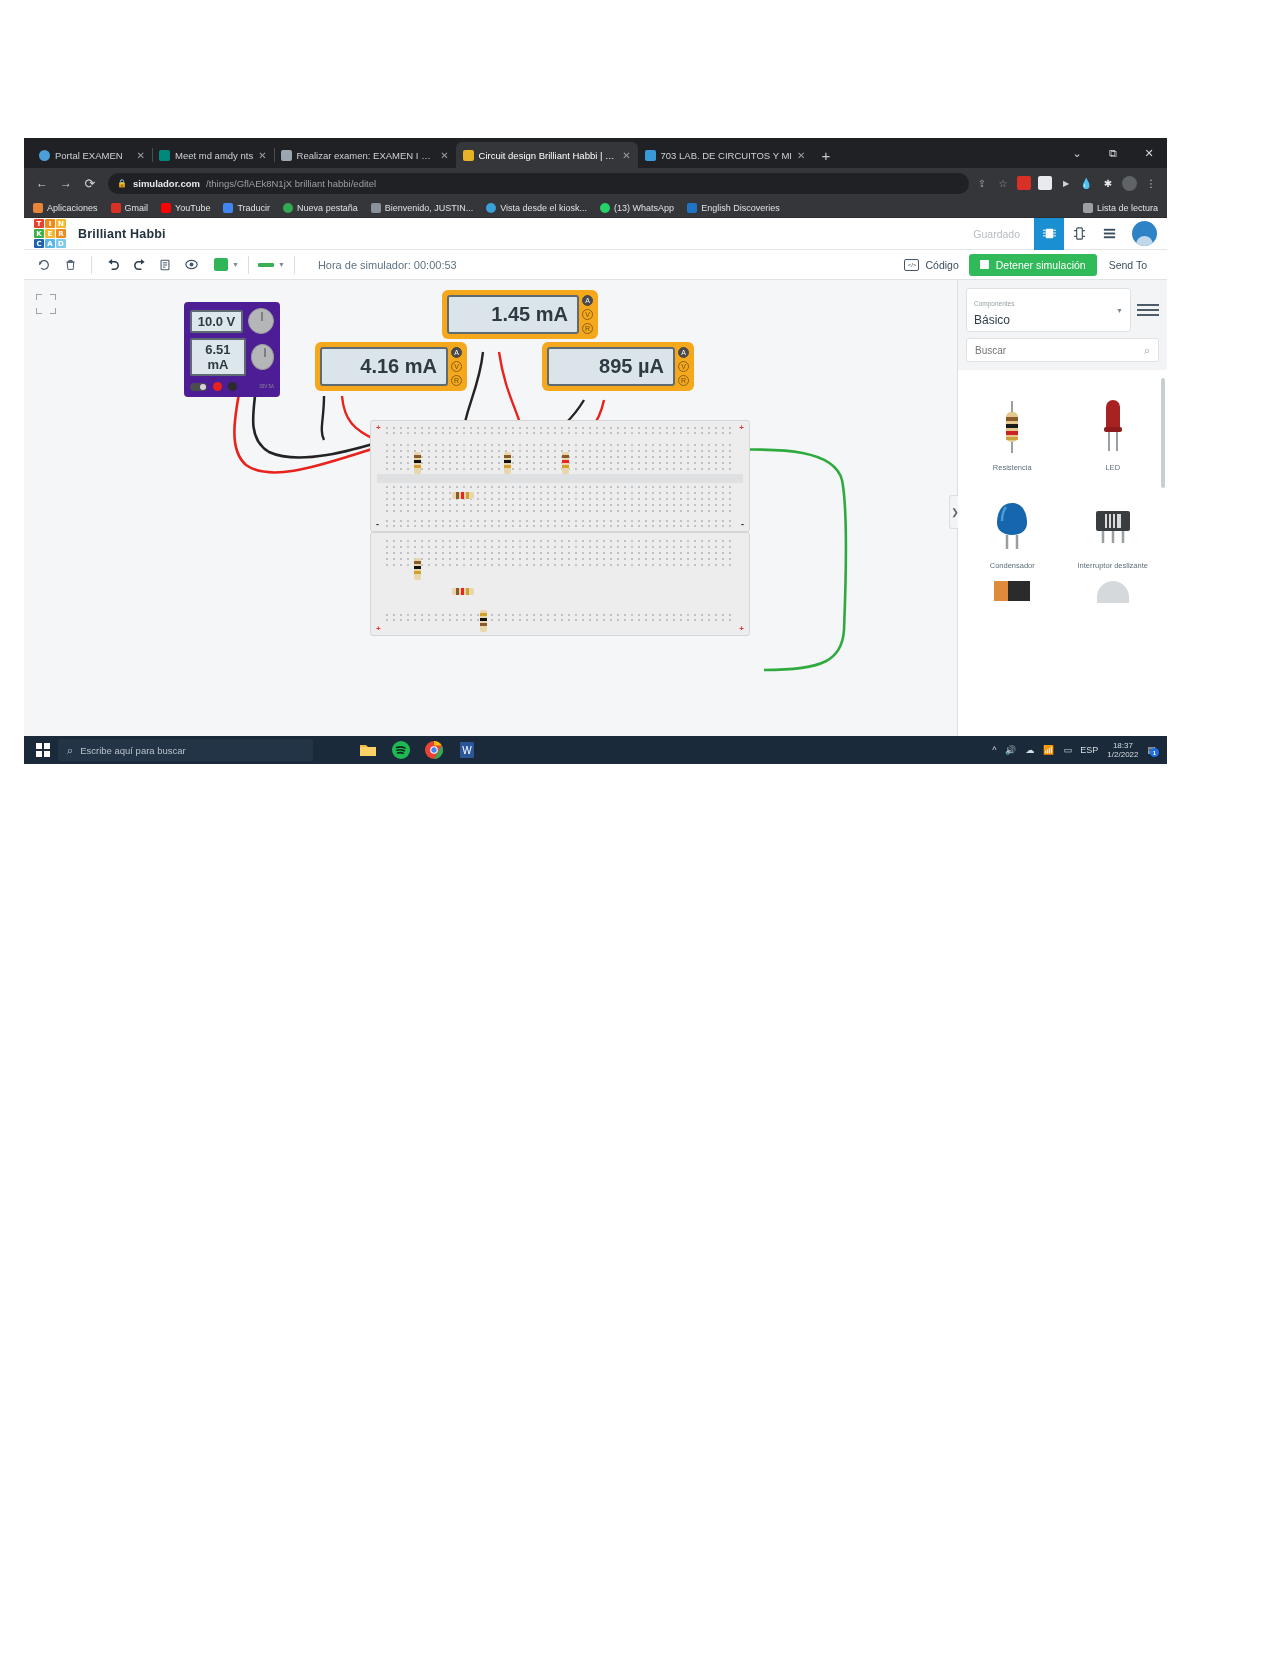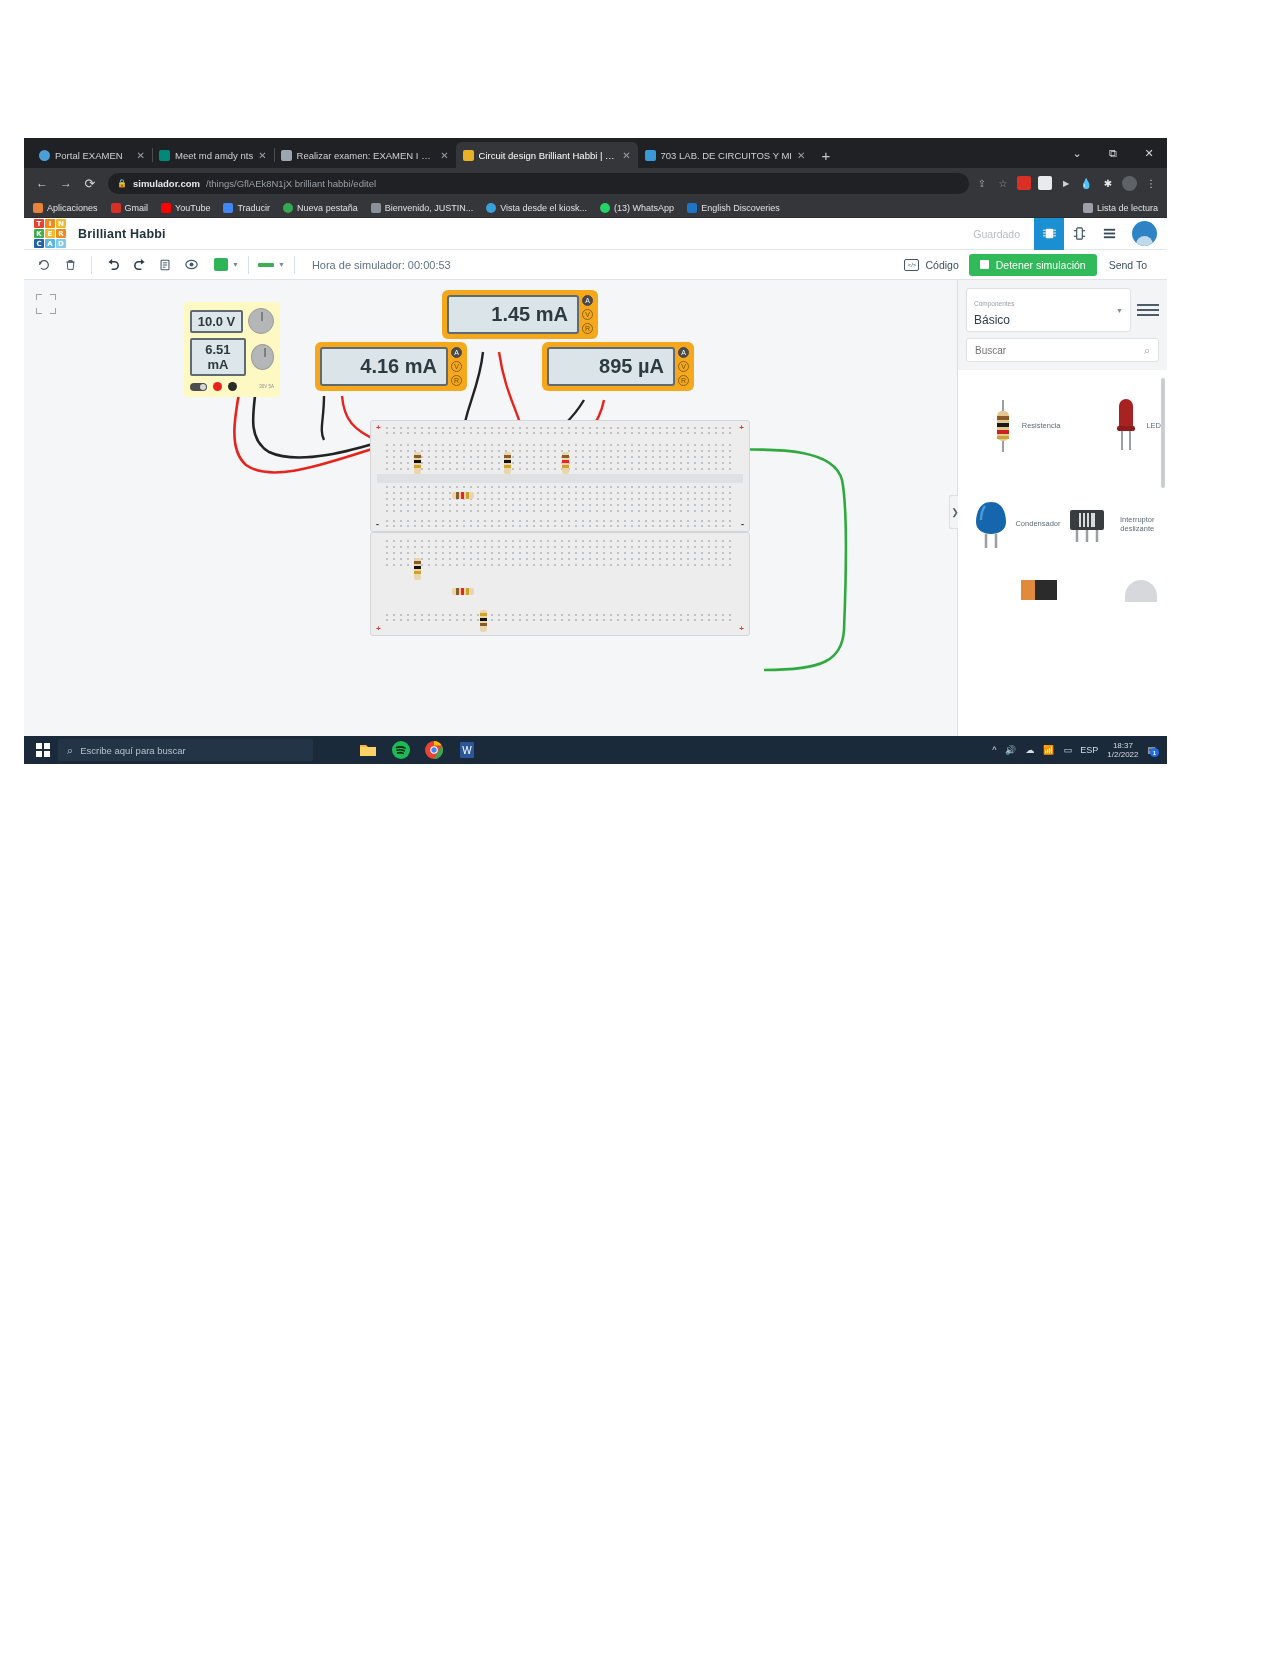--- a/index.html
+++ b/index.html
@@ -53,21 +53,21 @@
                 display:flex; align-items:flex-end; justify-content:center; overflow:hidden; }
   .hdr-avatar i { display:block; width:17px; height:10px; background:#bfd8ec; border-radius:9px 9px 0 0; }
 
   .tc-toolbar { height:30px; background:#fff; display:flex; align-items:center; padding:0 8px; gap:2px;
                 border-bottom:1px solid #dfe3e6; }
   .tb-btn { width:24px; height:24px; display:flex; align-items:center; justify-content:center; color:#46586a; font-size:12px; }
   .tb-sep { width:1px; height:18px; background:#dadfe3; margin:0 7px; }
   .swatch { width:14px; height:13px; background:#2fb457; border-radius:2px; }
   .wire-sw { width:16px; height:4px; background:#3aaf54; border-radius:1px; }
   .caret { font-size:7px; color:#7b8b97; margin-left:4px; }
-  .tb-time { font-size:11px; color:#5e7282; margin-left:8px; }
+  .tb-time { font-size:11px; color:#5e7282; margin-left:14px; }
   .tb-right { margin-left:auto; display:flex; align-items:center; gap:0; }
   .codigo-btn { display:flex; align-items:center; gap:6px; font-size:10.5px; color:#3c4f5e;
                 padding:0 10px; height:22px; }
   .codigo-ico { width:15px; height:12px; border:1.4px solid #44586a; border-radius:2px; font-size:6px;
                 display:flex; align-items:center; justify-content:center; color:#44586a; }
   .stop-btn { background:#30ba5a; color:#fff; font-size:10.5px; height:22px; border-radius:3px;
               display:flex; align-items:center; gap:7px; padding:0 11px; }
   .stop-sq { width:9px; height:9px; background:#fff; border-radius:1px; }
   .sendto-btn { font-size:10.5px; color:#3c4f5e; padding:0 12px; }
 
@@ -85,21 +85,21 @@
   .meter { position:absolute; background:#f5a81c; border-radius:6px; padding:5px; display:flex; gap:3px; }
   .meter .screen { background:#dbe4e9; border:2.5px solid #5e6b72; border-radius:3px;
                    display:flex; align-items:center; justify-content:flex-end; padding:0 9px;
                    font-size:20px; font-weight:bold; color:#2e3a41; font-family:"Liberation Sans",sans-serif; }
   .meter .ports { display:flex; flex-direction:column; justify-content:space-between; }
   .meter .port { width:11px; height:11px; border-radius:50%; border:1.2px solid #8a6310; color:#6b4c0a;
                  font-size:7px; display:flex; align-items:center; justify-content:center; }
   .meter .port.on { background:#4a4a4a; color:#fff; border-color:#4a4a4a; }
 
   
-  .psu { position:absolute; background:#fef9c3; border-radius:4px; padding:6px; width:96px; }
+  .psu { position:absolute; background:#4c1d95; border-radius:4px; padding:6px; width:96px; }
   .psu .row { display:flex; align-items:center; gap:5px; margin-bottom:4px; }
   .psu .disp { background:#dde6ea; border:2.5px solid #5e6b72; border-radius:2px; flex:1 1 auto;
                font-size:13px; font-weight:bold; color:#2e3a41; padding:2px 4px; text-align:center; }
   .psu .knob { width:26px; height:26px; border-radius:50%; background:#b4b6b7; border:1.5px solid #9a9c9d; position:relative; }
   .psu .knob::after { content:""; position:absolute; left:12px; top:3px; width:2px; height:9px; background:#7d7f80; }
   .psu .footer { display:flex; align-items:center; gap:6px; padding-top:2px; }
   .psu .sw { width:17px; height:8px; border-radius:5px; background:#4b4d4f; position:relative; }
   .psu .sw::after { content:""; position:absolute; right:1px; top:1px; width:6px; height:6px; border-radius:50%; background:#d6d7d8; }
   .psu .term { width:9px; height:9px; border-radius:50%; }
   .psu .note { font-size:4.5px; color:#8b8d8f; margin-left:auto; }
@@ -126,21 +126,21 @@
   .cmp-value { font-size:12px; color:#2c3e4c; }
   .listico { width:22px; height:22px; display:flex; flex-direction:column; justify-content:center; gap:3px; }
   .listico i { height:2px; background:#4c5c68; display:block; }
   .searchbar { margin:0 8px 8px 8px; background:#fff; border:1px solid #dfe2e4; border-radius:3px; height:24px;
                display:flex; align-items:center; padding:0 8px;gap:37px; }
   .searchbar input { border:none; outline:none; flex:1 1 auto; font-size:10px; color:#3d4f5c;
                      font-family:"Liberation Sans",sans-serif; background:transparent; }
   .searchbar .mag { color:#9aa4ab; font-size:11px; }
   .cmp-grid { flex:1 1 auto; background:#fff; margin:0; padding:10px 6px; display:grid;
               grid-template-columns:1fr 1fr; gap:6px 4px; align-content:start; overflow:hidden; position:relative; }
-  .cmp-item { display:flex; flex-direction:row; align-items:center; justify-content:flex-end; gap:5px; height:92px; }
+  .cmp-item { display:flex; flex-direction:column; align-items:center; justify-content:flex-end; gap:5px; height:92px; }
   .cmp-item .art { height:62px; display:flex; align-items:center; justify-content:center; }
   .cmp-item .nm { font-size:7.5px; color:#5d6e7a; text-align:center; line-height:1.25; }
   .scrollbar { position:absolute; right:2px; top:8px; width:4px; height:110px; background:#c9ced2; border-radius:2px; }
   .panel-collapse { position:absolute; left:-9px; top:215px; width:11px; height:34px; background:#f2f4f5;
                     border:1px solid #dcdfe1; border-right:none; border-radius:3px 0 0 3px;
                     display:flex; align-items:center; justify-content:center; font-size:9px; color:#54646f; }
 
   
   .taskbar { height:28px; background:#1b2a3a; display:flex; align-items:center; padding:0 4px; gap:0; }
   .tb-start { width:30px; height:28px; display:flex; align-items:center; justify-content:center; }

